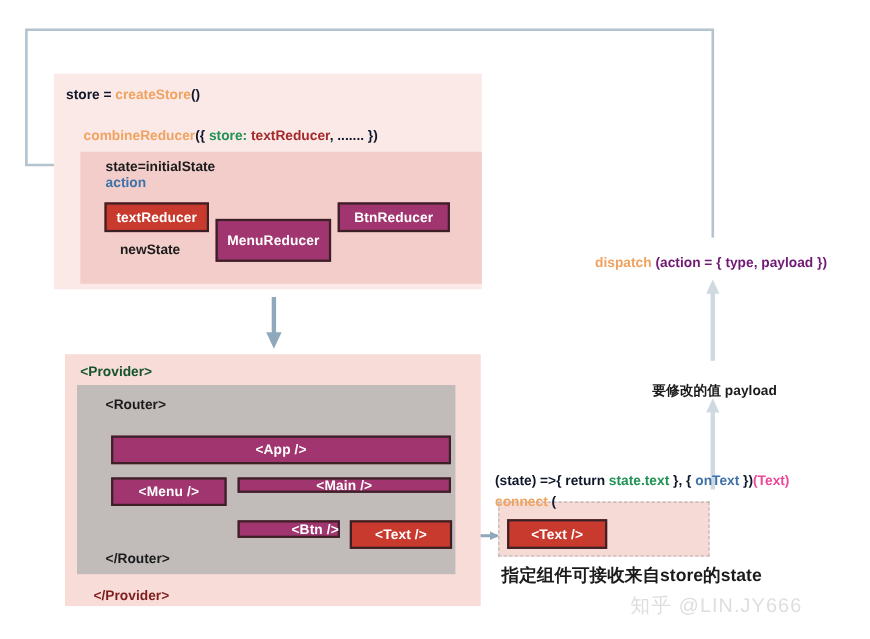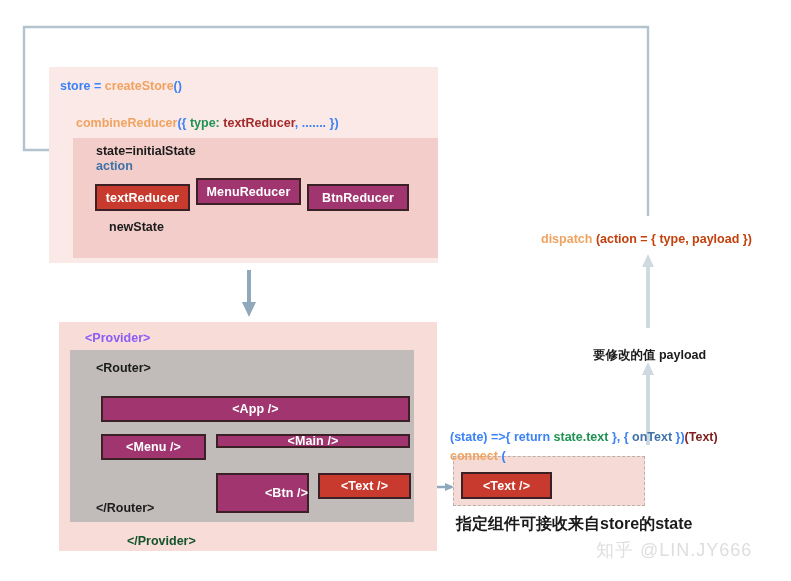--- a/index.html
+++ b/index.html
@@ -58,32 +58,32 @@
   .lbl {
     font-size: 12.5px;
     font-weight: bold;
     color: #1b1b1b;
     white-space: nowrap;
     line-height: 1.3;
   }
   .o  { color: #f0a360; }    
   .g  { color: #1f9254; }    
   .dr { color: #a42a2a; }    
-  .nv { color: #c2410c; }    
+  .nv { color: #701a75; }    
   .bl { color: #3f72a8; }    
-  .mg { color: #7f1d1d; }    
-  .blk{ color: #3b82f6; }
+  .mg { color: #ec4899; }    
+  .blk{ color: #0f172a; }
 
   .t-store   { left: 60px;  top: 78px;  }
   .t-combine { left: 76px;  top: 115px; }
   .t-state   { left: 96px;  top: 143px; }
   .t-action  { left: 96px;  top: 158px; color: #3f72a8; }
   .t-newstate{ left: 109px; top: 219px; }
-  .t-provider{ left: 85px;  top: 330px; color:#8b5cf6; }
-  .t-provider-end{ left: 85px; top: 533px; color:#14532d;margin-left:42px; }
+  .t-provider{ left: 73px;  top: 330px; color:#14532d; }
+  .t-provider-end{ left: 85px; top: 533px; color:#7f1d1d; }
   .t-router  { left: 96px;  top: 360px; }
   .t-router-end { left: 96px; top: 500px; }
   .t-dispatch{ left: 541px; top: 231px; }
   .t-payload { left: 593px; top: 347px; }
   .t-connect { left: 450px; top: 413px; margin-top: 35px; }
   .t-connect2{ left: 450px; top: 429px; }
   .t-caption { left: 456px; top: 514px; font-size: 16px; }
 
   
   .node {
@@ -95,39 +95,38 @@
     display: flex;
     align-items: center;
     justify-content: center;
     white-space: nowrap;
     letter-spacing: 0.1px;
   }
   .node.purple { background: #a03570; }
   .node.red    { background: #c93a2e; }
 
   .n-textreducer { left: 95px;  top: 184px; width: 95px;  height: 27px; }
-  .n-menureducer { left: 196px; top: 178px; width: 105px; height: 27px; }
+  .n-menureducer { left: 196px; top: 199px; width: 105px; height: 39px; }
   .n-btnreducer  { left: 307px; top: 184px; width: 102px; height: 27px; }
 
   .n-app   { left: 101px; top: 396px; width: 309px; height: 26px; }
   .n-menu  { left: 101px; top: 434px; width: 105px; height: 26px; }
   .n-main  { left: 216px; top: 434px; width: 194px; height: 14px; }
-  .n-btn   { left: 216px; top: 473px; width: 93px;  height: 40px; padding-left: 48px; }
+  .n-btn   { left: 216px; top: 473px; width: 93px;  height: 16px; padding-left: 48px; }
   .n-text  { left: 318px; top: 473px; width: 93px;  height: 26px; }
   .n-text2 { left: 461px; top: 472px; width: 91px;  height: 27px; }
 
   
   .watermark {
     left: 573px; top: 538px;
     font-size: 18px;
     color: #dedede;
     font-weight: normal;
     white-space: nowrap;
     letter-spacing: 1px;
-    margin-left: 23px;
   }
 </style>
 </head>
 <body>
 
 <svg id="canvas" viewBox="0 0 791 581" xmlns="http://www.w3.org/2000/svg">
   <defs>
     <marker id="arrowBlue" markerWidth="10" markerHeight="10" refX="7" refY="4" orient="auto" markerUnits="userSpaceOnUse">
       <path d="M0,0 L9,4 L0,8 z" fill="#8fa8bb"></path>
     </marker>
@@ -158,21 +157,21 @@
 </svg>
 
 <div class="abs store-panel"></div>
 <div class="abs reducer-panel"></div>
 <div class="abs provider-panel"></div>
 <div class="abs router-panel"></div>
 <div class="abs connect-panel"></div>
 
 <div class="abs lbl t-store"><span class="blk">store = </span><span class="o">createStore</span><span class="blk">()</span></div>
 
-<div class="abs lbl t-combine"><span class="o">combineReducer</span><span class="blk">({ </span><span class="g">type:</span><span class="dr"> textReducer</span><span class="blk">, ....... })</span></div>
+<div class="abs lbl t-combine"><span class="o">combineReducer</span><span class="blk">({ </span><span class="g">store:</span><span class="dr"> textReducer</span><span class="blk">, ....... })</span></div>
 
 <div class="abs lbl t-state">state=initialState</div>
 <div class="abs lbl t-action">action</div>
 <div class="abs lbl t-newstate">newState</div>
 
 <div class="abs node red    n-textreducer">textReducer</div>
 <div class="abs node purple n-menureducer">MenuReducer</div>
 <div class="abs node purple n-btnreducer">BtnReducer</div>
 
 <div class="abs lbl t-dispatch"><span class="o">dispatch</span><span class="nv"> (action = { type, payload })</span></div>

